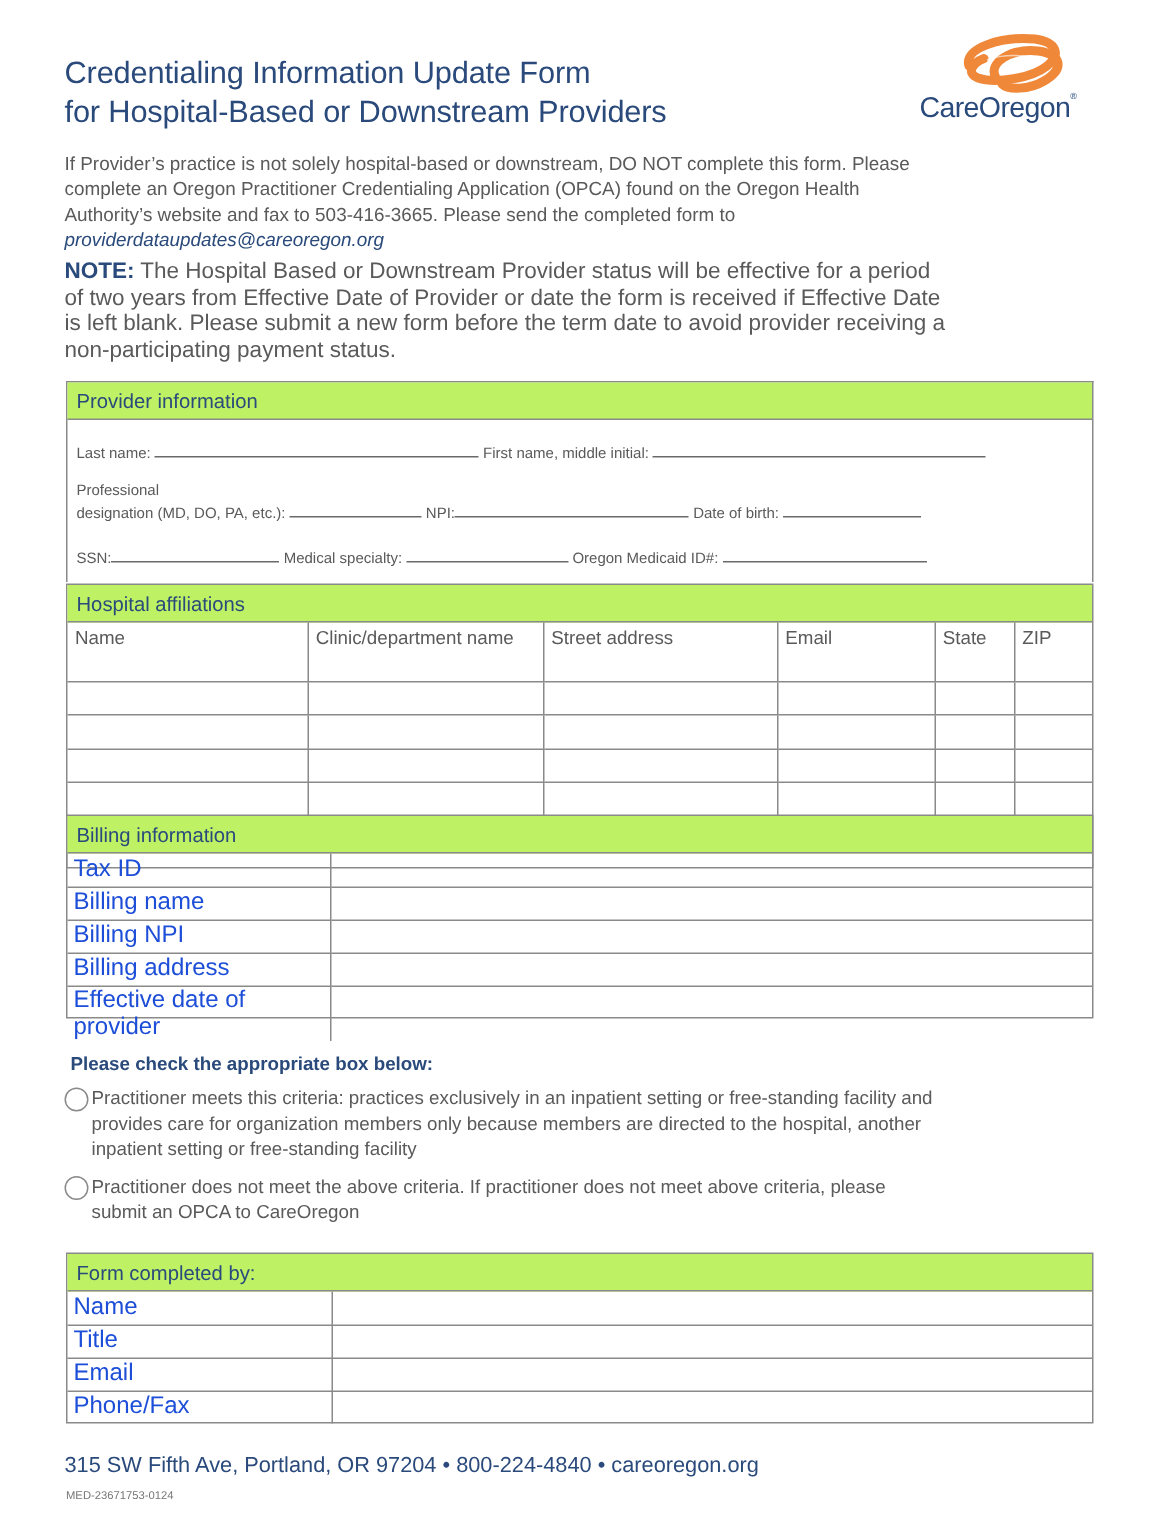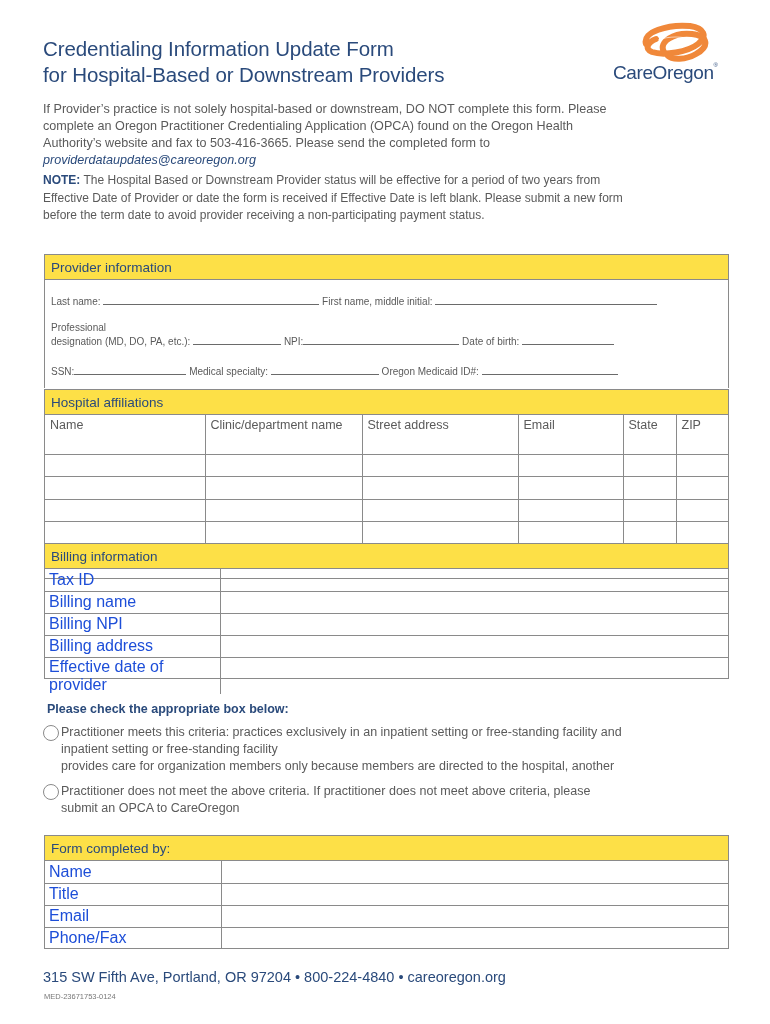--- a/index.html
+++ b/index.html
@@ -8,25 +8,25 @@
 
   .title { position: absolute; left: 43px; top: 36px; font-size: 20.5px; line-height: 26px; color: #2a4a7b; font-weight: normal; letter-spacing: -0.1px; }
 
   .logo { position: absolute; left: 610px; top: 22px; width: 110px; height: 62px; }
   .logo svg { position: absolute; left: 28px; top: 0; }
   .logo-text { position: absolute; left: 3px; top: 40px; font-size: 19px; color: #2a4a7b; letter-spacing: -0.4px; }
   .logo-text sup { font-size: 6px; vertical-align: top; }
 
   .intro { position: absolute; left: 43px; top: 101px; width: 590px; font-size: 12.6px; line-height: 17px; color: #5a5a5a; }
   .intro .email { color: #2a4a7b; font-style: italic; }
-  .note { position: absolute; left: 43px; top: 172px; width: 590px; font-size: 12px; line-height: 17.5px; color: #5a5a5a; }
+  .note { position: absolute; left: 43px; top: 172px; width: 590px; font-size: 15px; line-height: 17.5px; color: #5a5a5a; }
   .note b { color: #2a4a7b; }
 
   .box { position: absolute; left: 44px; width: 685px; border: 1px solid #8a8a8a; }
-  .sec-head { background: #fde047; color: #2a4a7b; font-size: 13.5px; height: 25px; line-height: 25px; padding-left: 6px; border-bottom: 1px solid #8a8a8a; }
+  .sec-head { background: #bef264; color: #2a4a7b; font-size: 13.5px; height: 25px; line-height: 25px; padding-left: 6px; border-bottom: 1px solid #8a8a8a; }
 
   .prov { top: 254px; height: 134px; border-bottom: none; }
   .prov-line { position: absolute; left: 6px; font-size: 10px; color: #5a5a5a; white-space: nowrap; }
   .prov-line .blank { display: inline-block; border-bottom: 1px solid #6a6a6a; height: 10px; vertical-align: baseline; }
 
   .hosp { top: 389px; height: 190px; }
   .hosp table, .bill table, .done table { border-collapse: collapse; width: 100%; }
   .hosp td { border-right: 1px solid #8a8a8a; border-bottom: 1px solid #8a8a8a; font-size: 12.5px; padding: 3px 5px; vertical-align: top; color: #5a5a5a; }
   .hosp td:last-child { border-right: none; }
   .hosp tr:last-child td { border-bottom: none; }
@@ -185,22 +185,22 @@
   </tbody>
     </table>
 </div>
 
 <div class="check-title">Please check the appropriate box below:</div>
 
 <div class="opt" style="top:724px;">
   <span class="radio"></span>
   <span class="otext">
     <span class="cont">Practitioner meets this criteria: practices exclusively in an inpatient setting or free-standing facility and</span>
+    <span class="cont">provides care for organization members only because members are directed to the hospital, another</span>
     <span class="cont">inpatient setting or free-standing facility</span>
-    <span class="cont">provides care for organization members only because members are directed to the hospital, another</span>
   </span>
 </div>
 
 <div class="opt" style="top:783px;">
   <span class="radio"></span>
   <span class="otext">
     <span class="cont">Practitioner does not meet the above criteria. If practitioner does not meet above criteria, please</span>
     <span class="cont">submit an OPCA to CareOregon</span>
   </span>
 </div>

